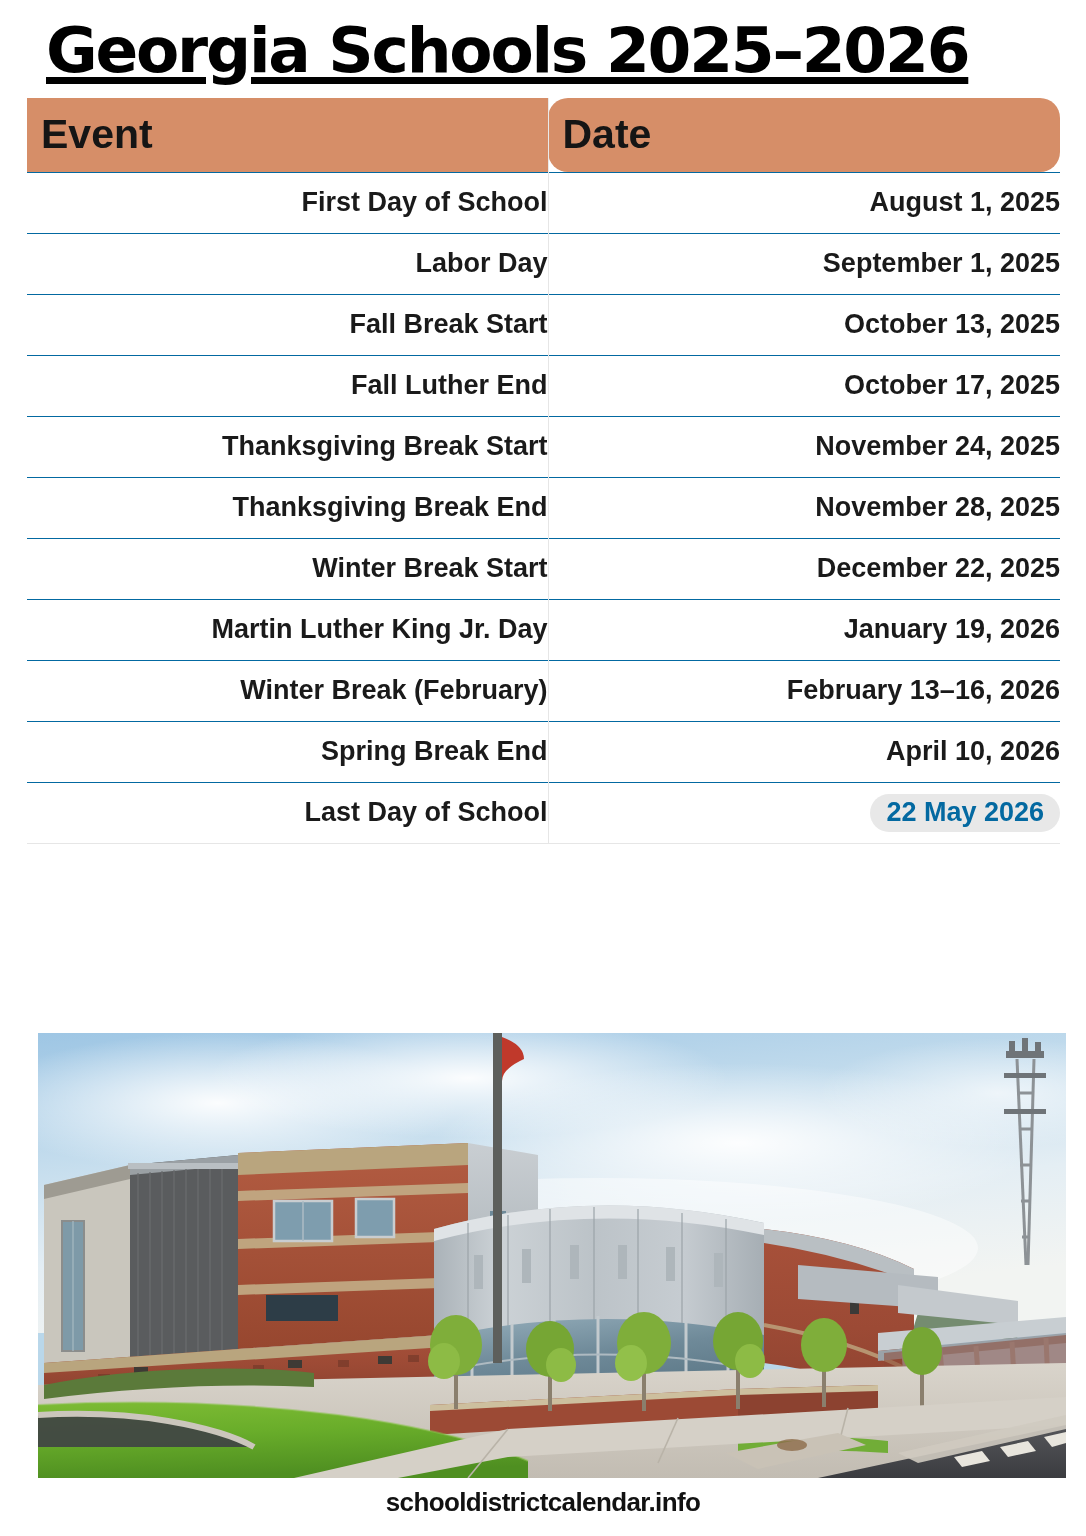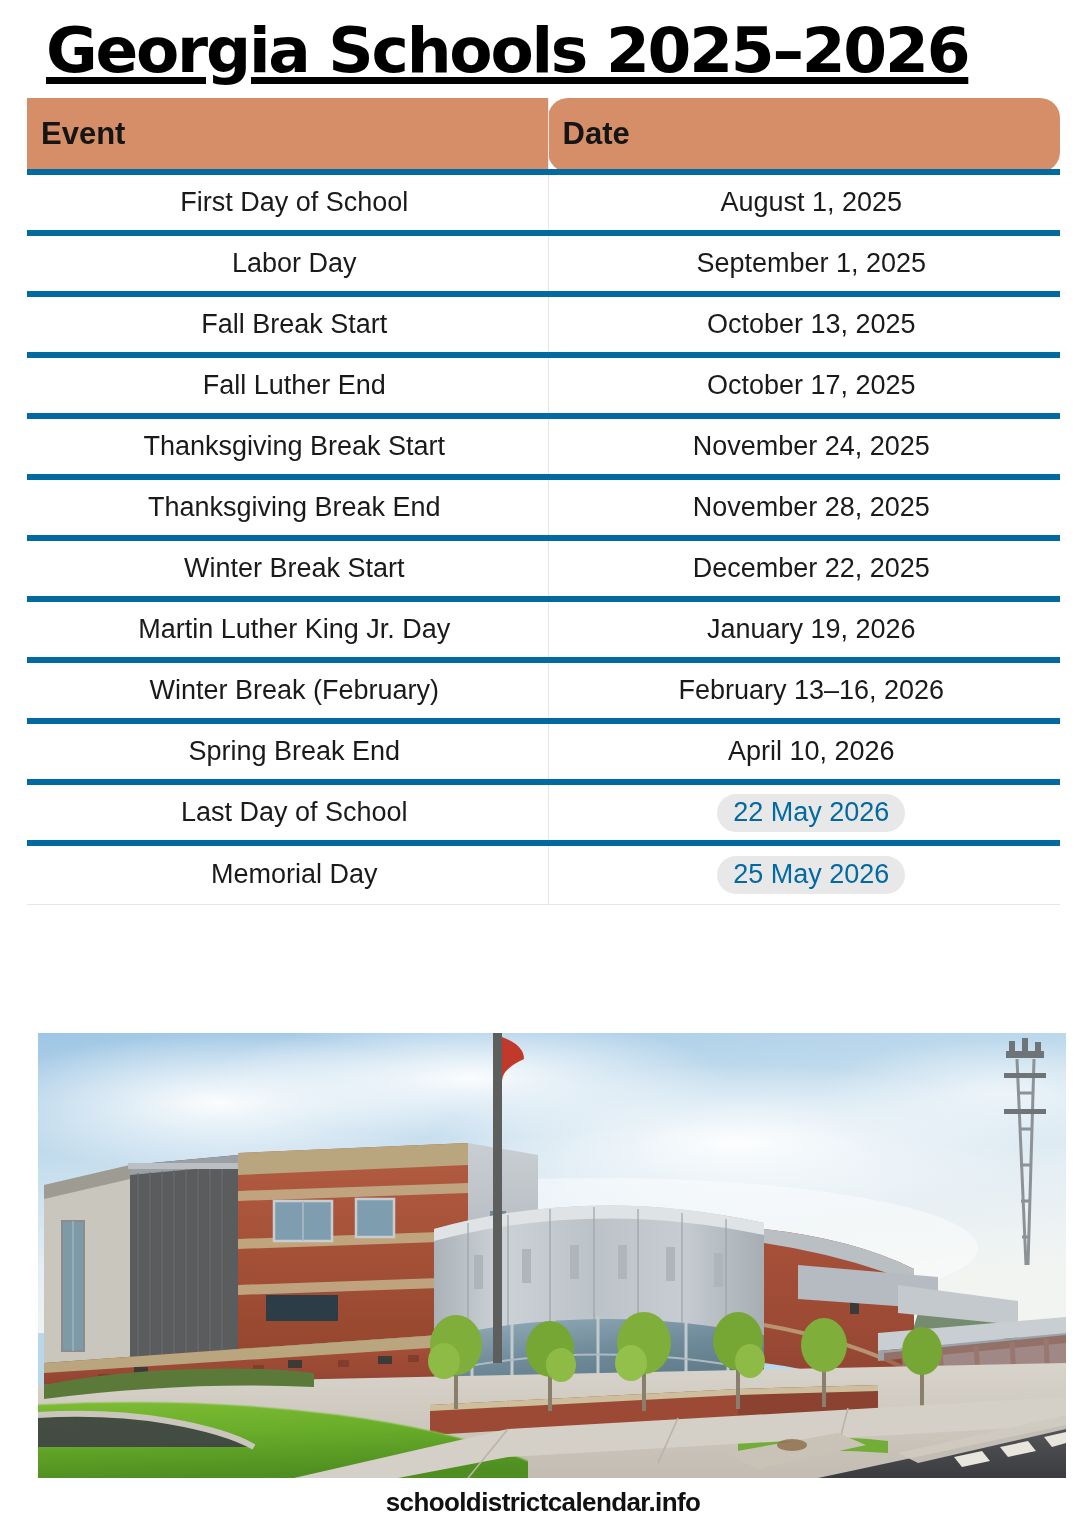--- a/index.html
+++ b/index.html
@@ -48,43 +48,43 @@
     width: 1033px;
     border-collapse: collapse;
     table-layout: fixed;
   }
   .cal-table col.c-event { width: 521px; }
   .cal-table col.c-date  { width: 512px; }
 
   .cal-table thead th {
     background: #d68e68;
     color: #151515;
-    font-size: 31px;
+    font-size: 41px;
     font-weight: 700;
     text-align: left;
     height: 74px;
     padding: 0 0 0 14px;
     border-right: 1px solid #e9e9e9;
     vertical-align: middle;
     font-family: "Liberation Sans", sans-serif;
   }
   .cal-table thead th:last-child { border-right: none; border-radius: 20px; }
 
   .cal-table tbody td {
     height: 61px;
     font-size: 27px;
     color: #1a1a1a;
-    text-align: center;
+    text-align: right;
     padding: 0 0 0 14px;
-    border-top: 6px solid #0369a1;
+    border-top: 1px solid #0369a1;
     border-right: 1px solid #e6e6e6;
     vertical-align: middle;
     white-space: nowrap;
     overflow: hidden;
-    font-weight: 400;
+    font-weight: 700;
   }
   .cal-table tbody td:last-child { border-right: none; }
   .cal-table tbody tr:last-child td { border-bottom: 1px solid #e6e6e6; }
 
   .cal-table tbody td.date-cell { padding-left: 14px; }
 
   .pill {
     display: inline-block;
     background: #e8e8e8;
     border-radius: 19px;
@@ -176,24 +176,20 @@
           <td class="date-cell">February 13–16, 2026</td>
         </tr>
         <tr>
           <td class="event-cell">Spring Break End</td>
           <td class="date-cell">April 10, 2026</td>
         </tr>
         <tr>
           <td class="event-cell">Last Day of School</td>
           <td class="date-cell"><span class="pill">22 May 2026</span></td>
         </tr>
-        <tr>
-          <td class="event-cell">Memorial Day</td>
-          <td class="date-cell"><span class="pill">25 May 2026</span></td>
-        </tr>
       </tbody>
   </table>
 
   <div class="photo">
     <svg viewBox="0 0 1028 445" preserveAspectRatio="none">
       <defs>
         <linearGradient id="sky" x1="0" y1="0" x2="0.35" y2="1">
           <stop offset="0%" stop-color="#9ec6e4"></stop>
           <stop offset="38%" stop-color="#c3dced"></stop>
           <stop offset="70%" stop-color="#e4eef4"></stop>

